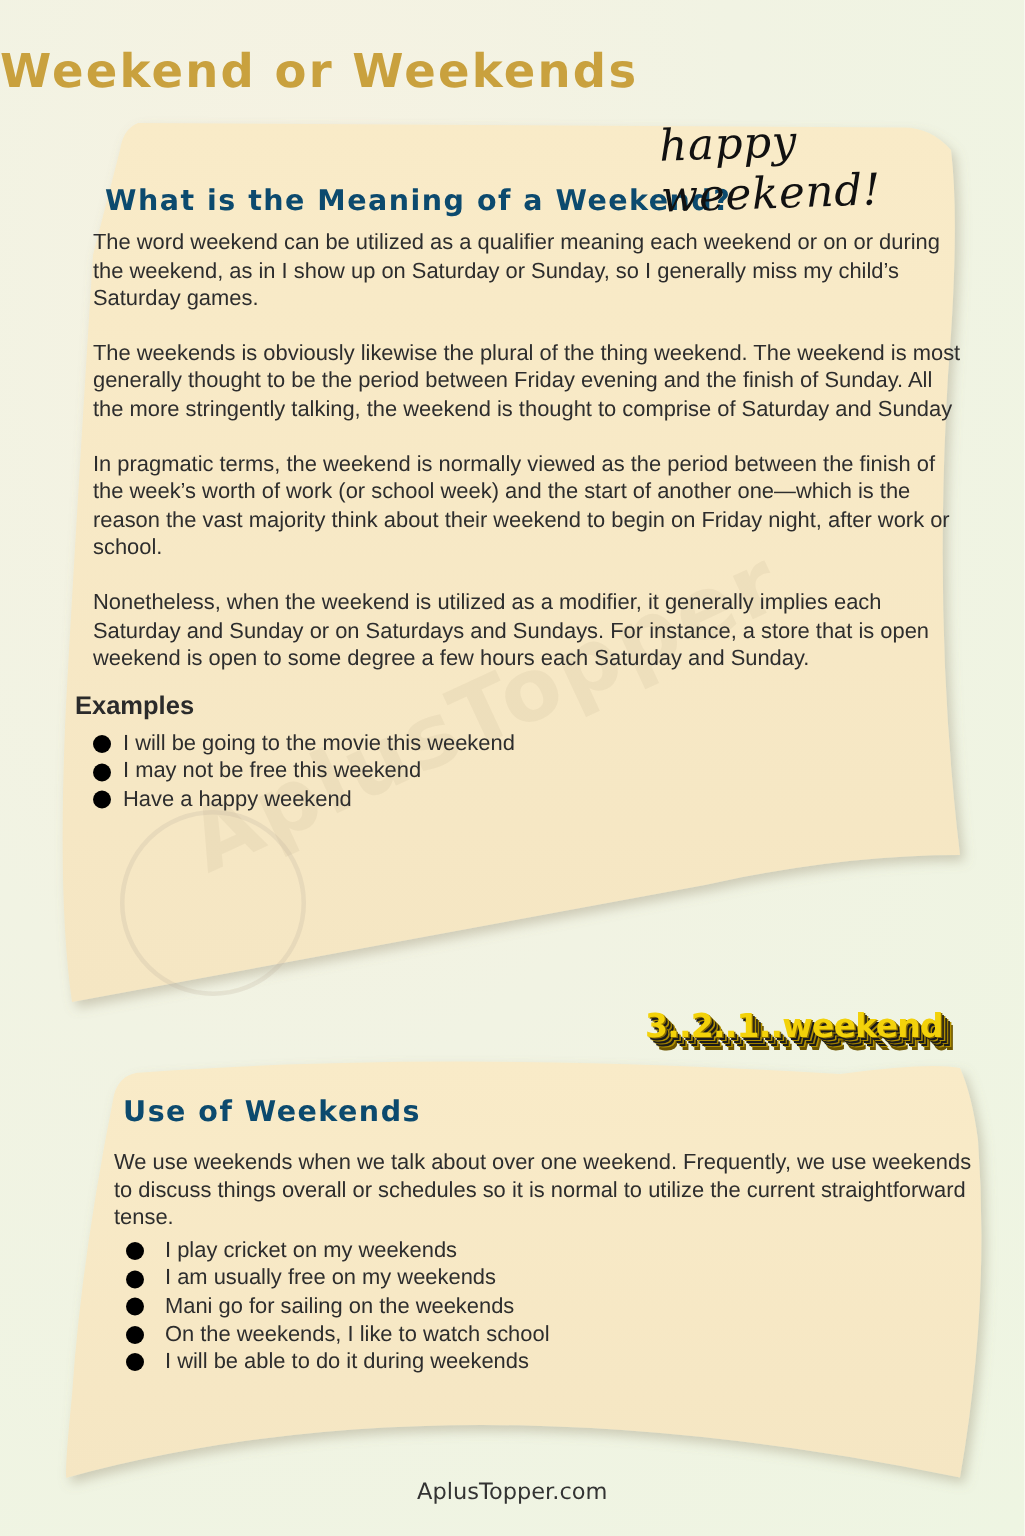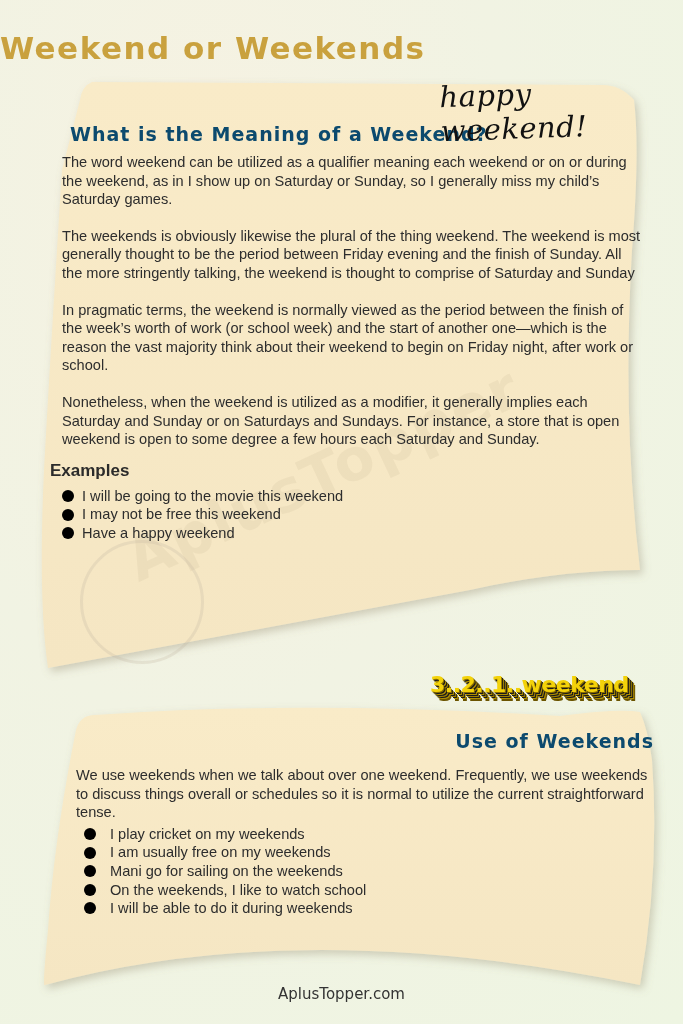--- a/index.html
+++ b/index.html
@@ -100,21 +100,21 @@
     <li>
         <span class="dot" style="margin-right:8px;"></span>
         <span>Have a happy weekend</span>
       </li>
   </ul>
 </div>
 
 <div class="countdown">3..2..1..weekend</div>
 
 <div class="content" style="left:76px; top:730px; width:578px;">
-  <h2 class="section-heading" style="margin-left:6px; margin-bottom:14px;text-align:right;">Use of Weekends</h2>
+  <h2 class="section-heading" style="margin-left:6px; margin-bottom:14px;">Use of Weekends</h2>
   <p class="body-text" style="margin-bottom:3px;">We use weekends when we talk about over one weekend. Frequently, we use weekends to discuss things overall or schedules so it is normal to utilize the current straightforward tense.</p>
   <ul class="bullets" style="margin-left:8px;">
     <li>
         <span class="dot" style="margin-right:14px;"></span>
         <span>I play cricket on my weekends</span>
       </li>
     <li>
         <span class="dot" style="margin-right:14px;"></span>
         <span>I am usually free on my weekends</span>
       </li>

